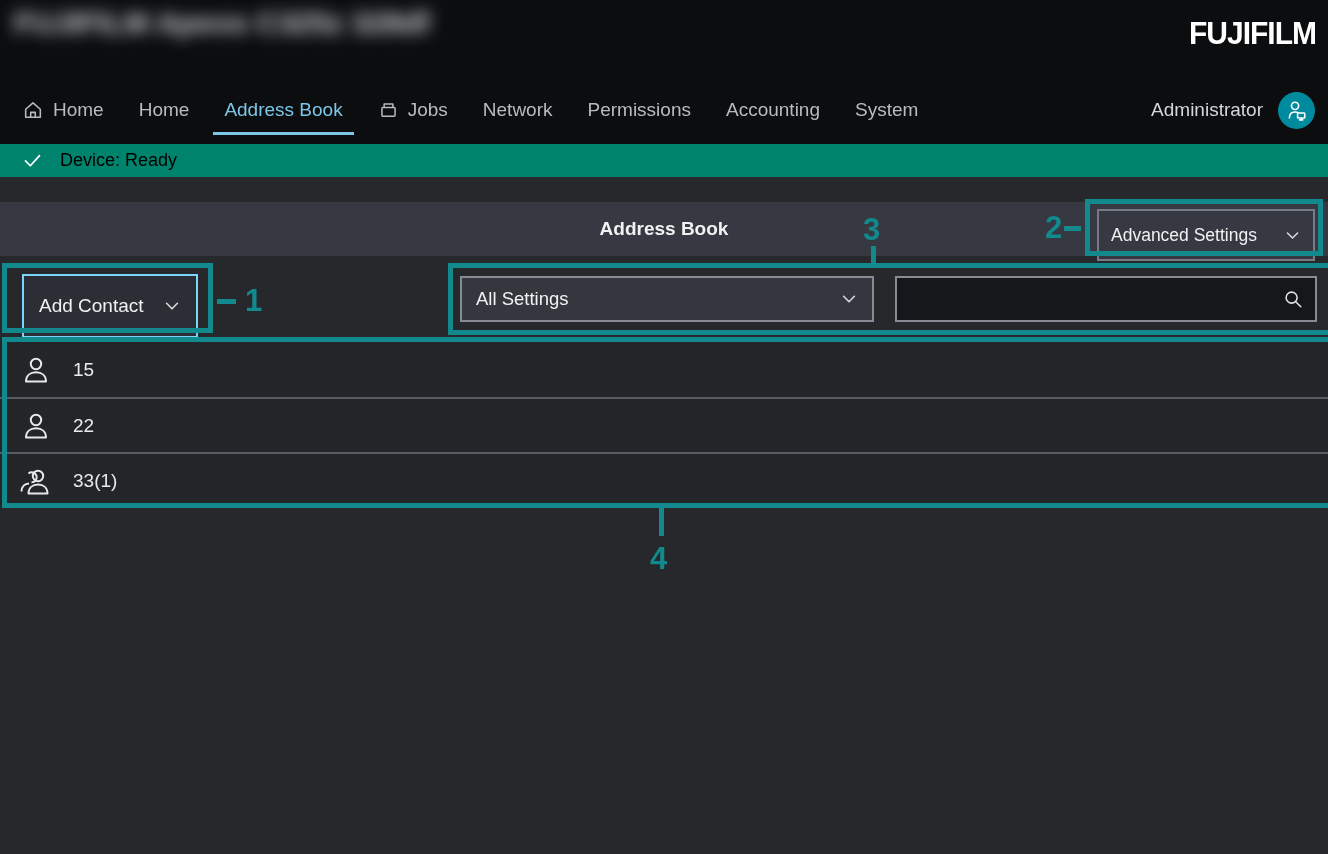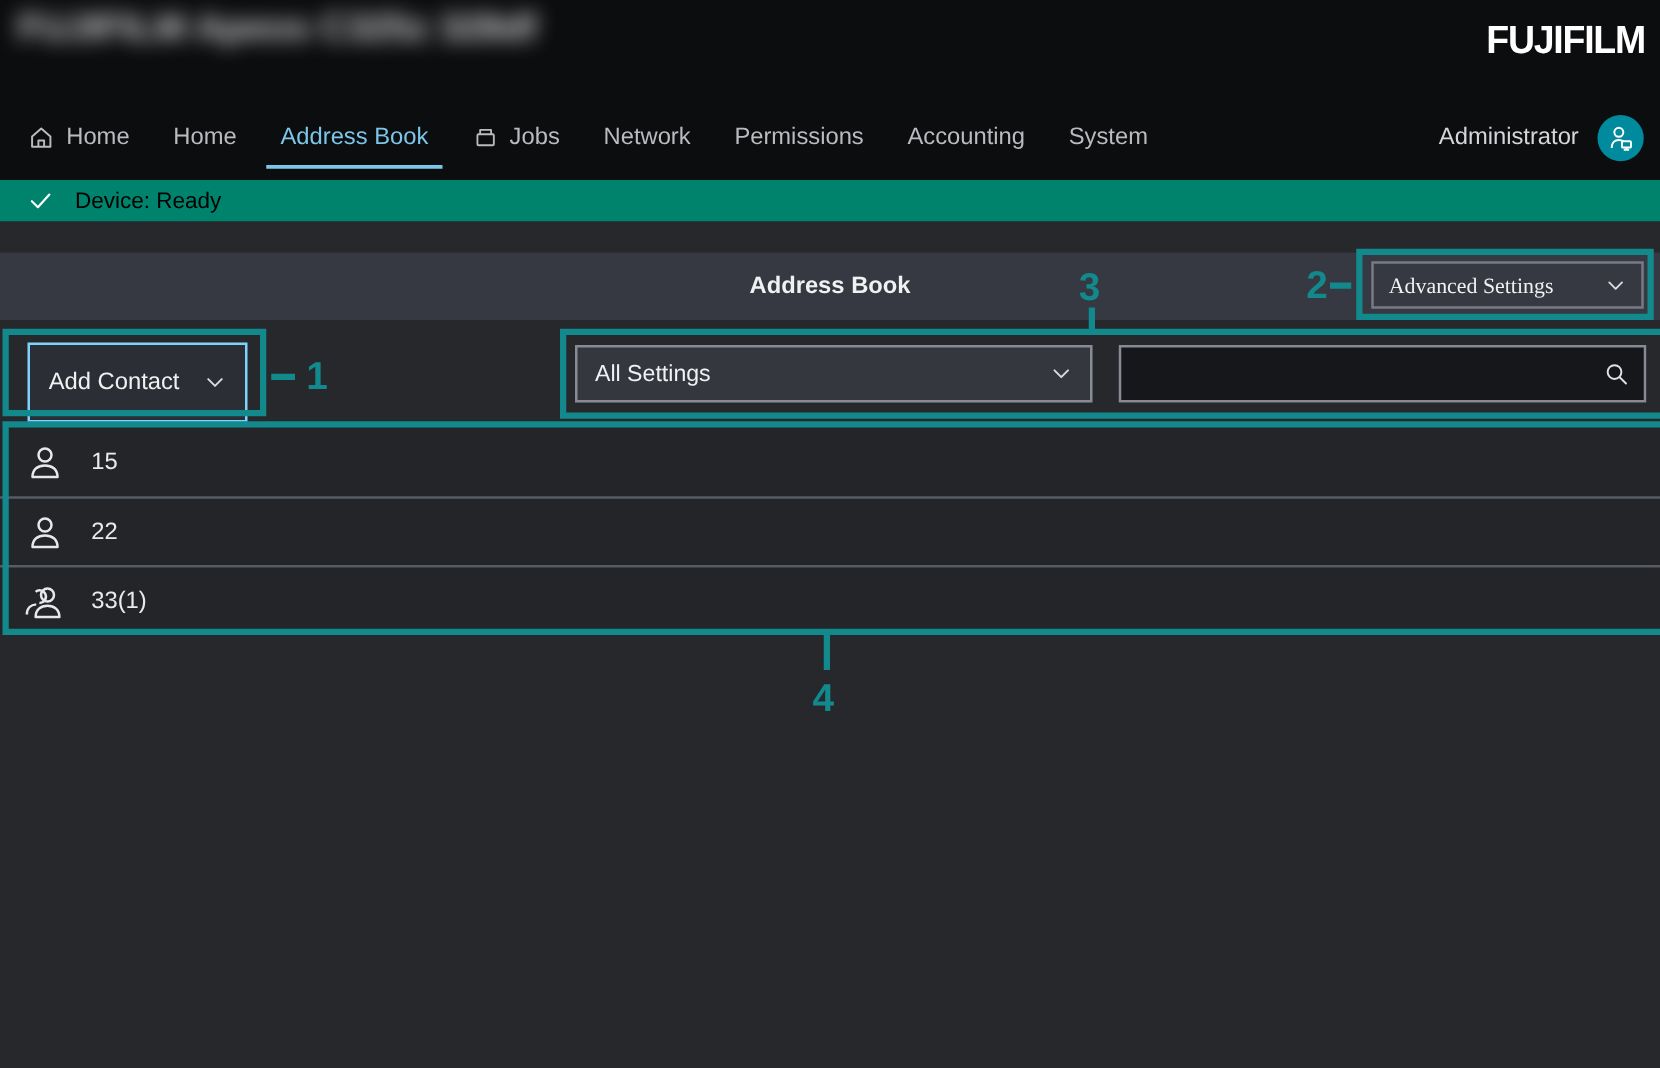--- a/index.html
+++ b/index.html
@@ -52,24 +52,24 @@
     padding-left:22px; font-size:18px; color:#000000;
   }
   
   .titlebar { position:absolute; left:0; top:202px; width:1328px; height:54px; background:#363941; }
   .page-title {
     position:absolute; left:0; right:0; top:0; height:54px;
     display:flex; align-items:center; justify-content:center;
     font-size:19px; font-weight:700; color:#f0f1f3;
   }
   .adv-btn {
-    position:absolute; left:1097px; top:209px; width:218px; height:38px;
+    position:absolute; left:1097px; top:209px; width:218px; height:52px;
     background:#363941; border:2px solid #767b85;
     display:flex; align-items:center; justify-content:space-between;
-    padding:0 12px; font-size:17.5px; color:#f0f1f3; cursor:pointer;font-family:Liberation Serif, serif;
+    padding:0 12px; font-size:17.5px; color:#f0f1f3; cursor:pointer;
   }
   
   .add-btn {
     position:absolute; left:22px; top:274px; width:176px; height:64px;
     background:#2b2e34; border:2px solid #7dd3fc;
     display:flex; align-items:center; justify-content:space-between;
     padding:0 15px; font-size:19px; color:#f0f1f3; cursor:pointer;
   }
   .filter-select {
     position:absolute; left:460px; top:276px; width:414px; height:46px;

